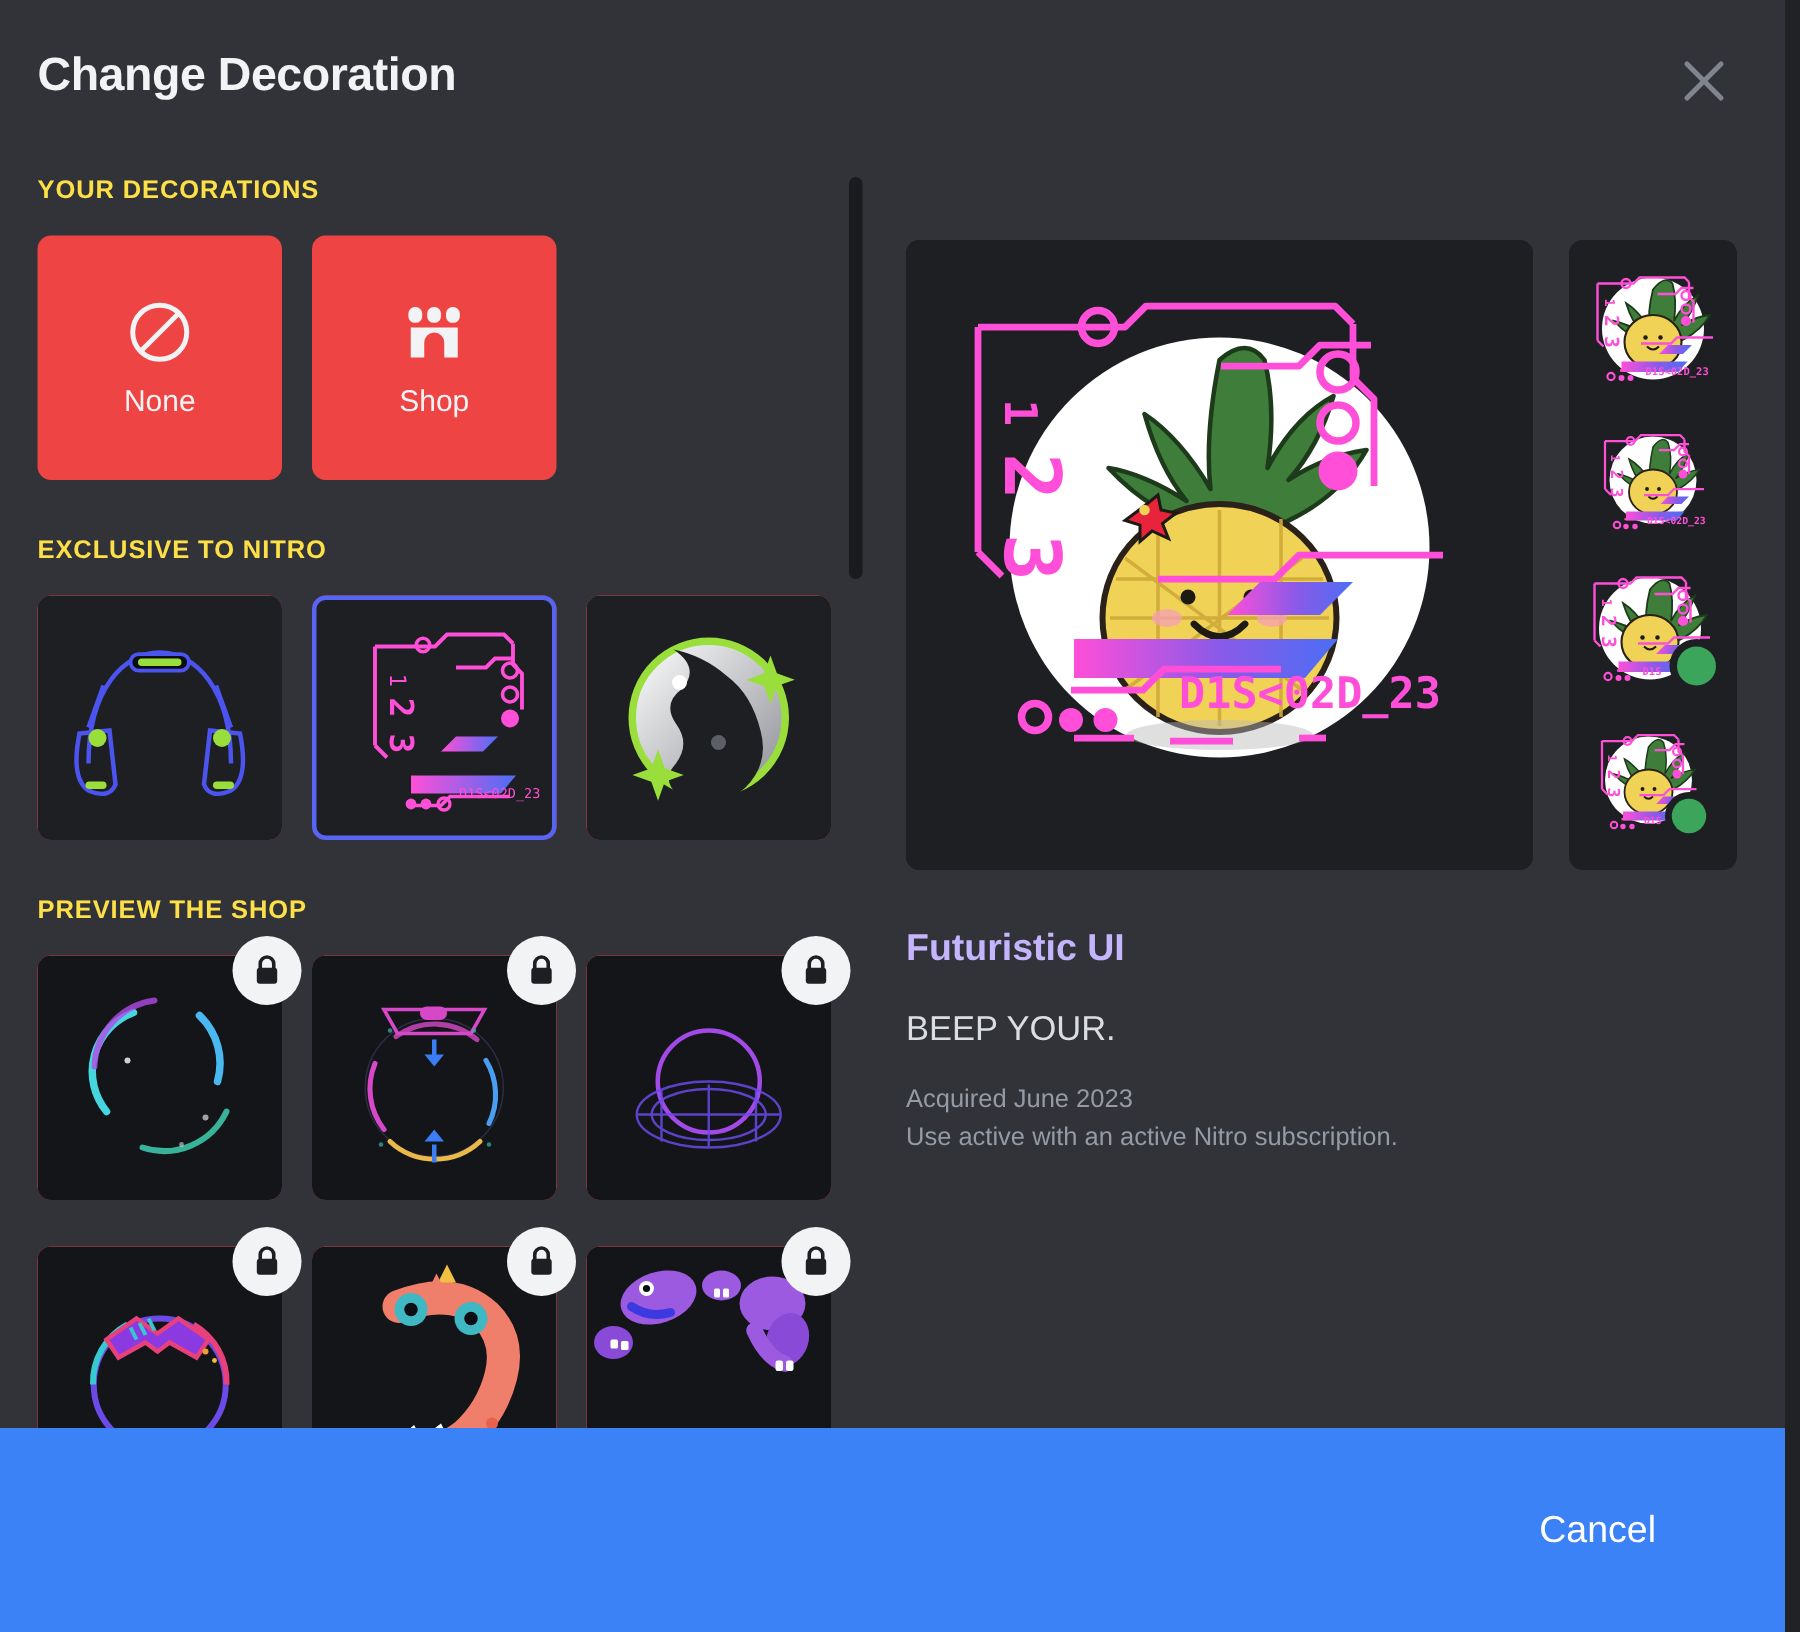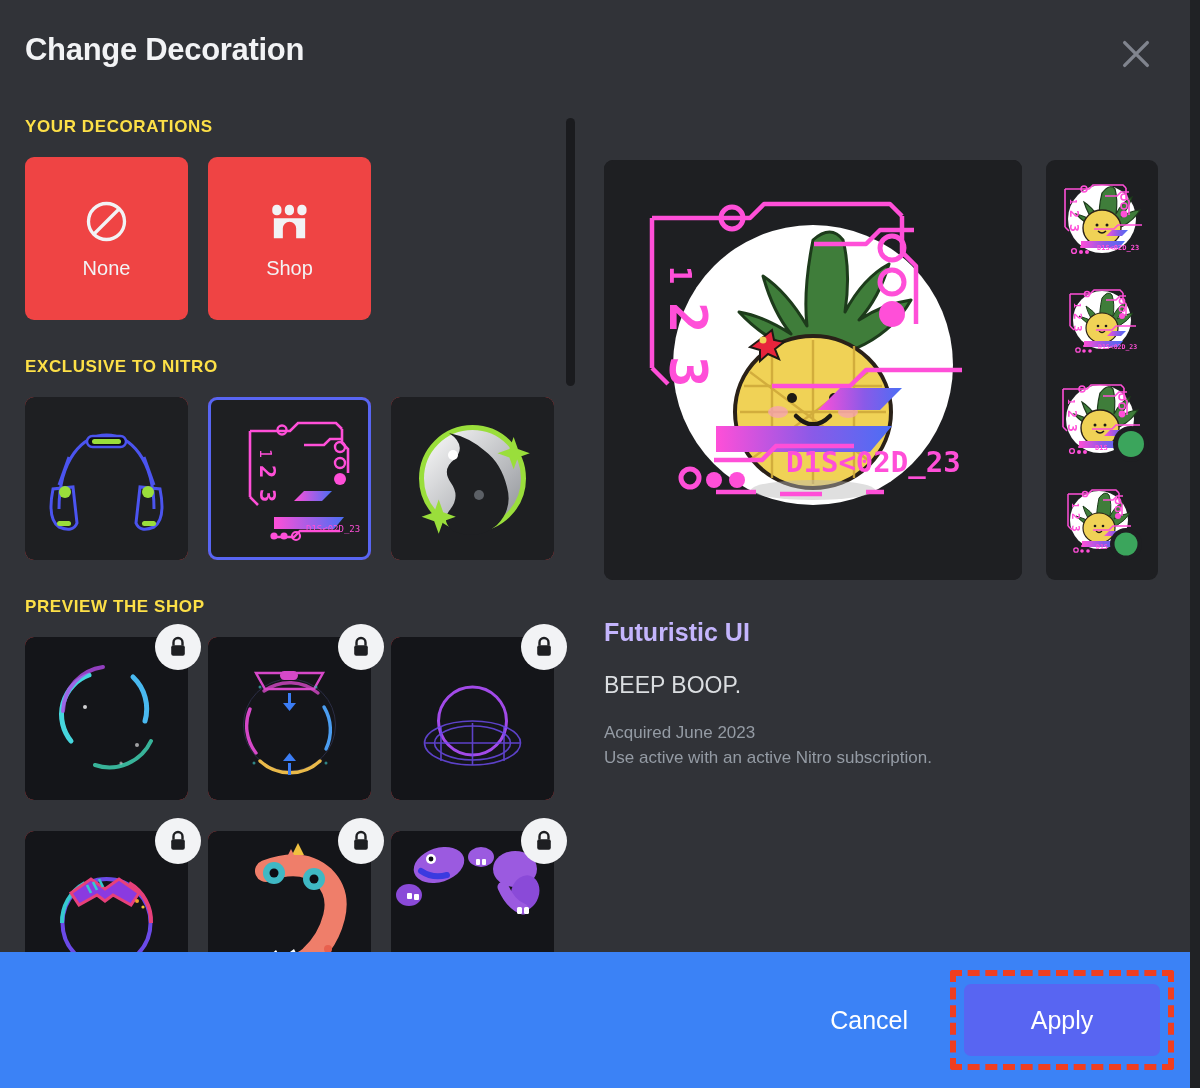--- a/index.html
+++ b/index.html
@@ -676,30 +676,26 @@
             <circle cx="30" cy="77" r="1.8" fill="#ff4fd8"></circle>
               <circle cx="36" cy="77" r="1.8" fill="#ff4fd8"></circle>
             <text x="44" y="75" fill="#ff4fd8" font-size="6.5" font-weight="bold" font-family="DejaVu Sans Mono, monospace">D1S</text>
             <circle cx="74" cy="70" r="16" fill="#1e1f22"></circle>
             <circle cx="74" cy="70" r="11.5" fill="#3ba55c"></circle>
           </svg>
         </div>
       </div>
 
       <div class="detail-title">Futuristic UI</div>
-      <div class="detail-sub">BEEP BOOP.</div>
+      <div class="detail-sub">BEEP YOUR.</div>
       <div class="detail-meta">
         <div>Acquired June 2023</div>
         <div>Use active with an active Nitro subscription.</div>
       </div>
     </div>
 
     <div class="footer">
       <button class="btn-cancel">Cancel</button>
-      <div class="apply-wrap">
-        <button class="btn-apply">Apply</button>
-        <div class="annot"></div>
-      </div>
     </div>
   </div>
 
   <div class="right-gutter"></div>
 </div>
 
 </body></html>

